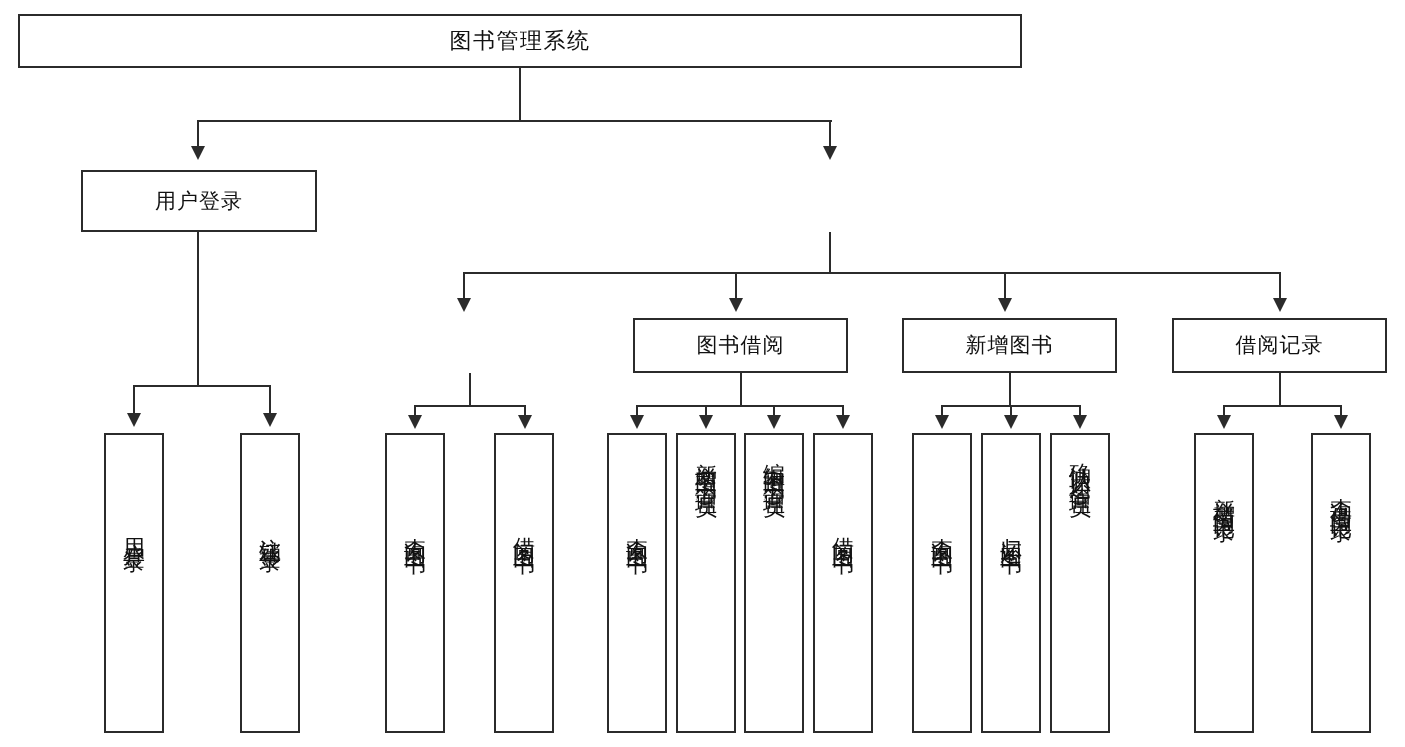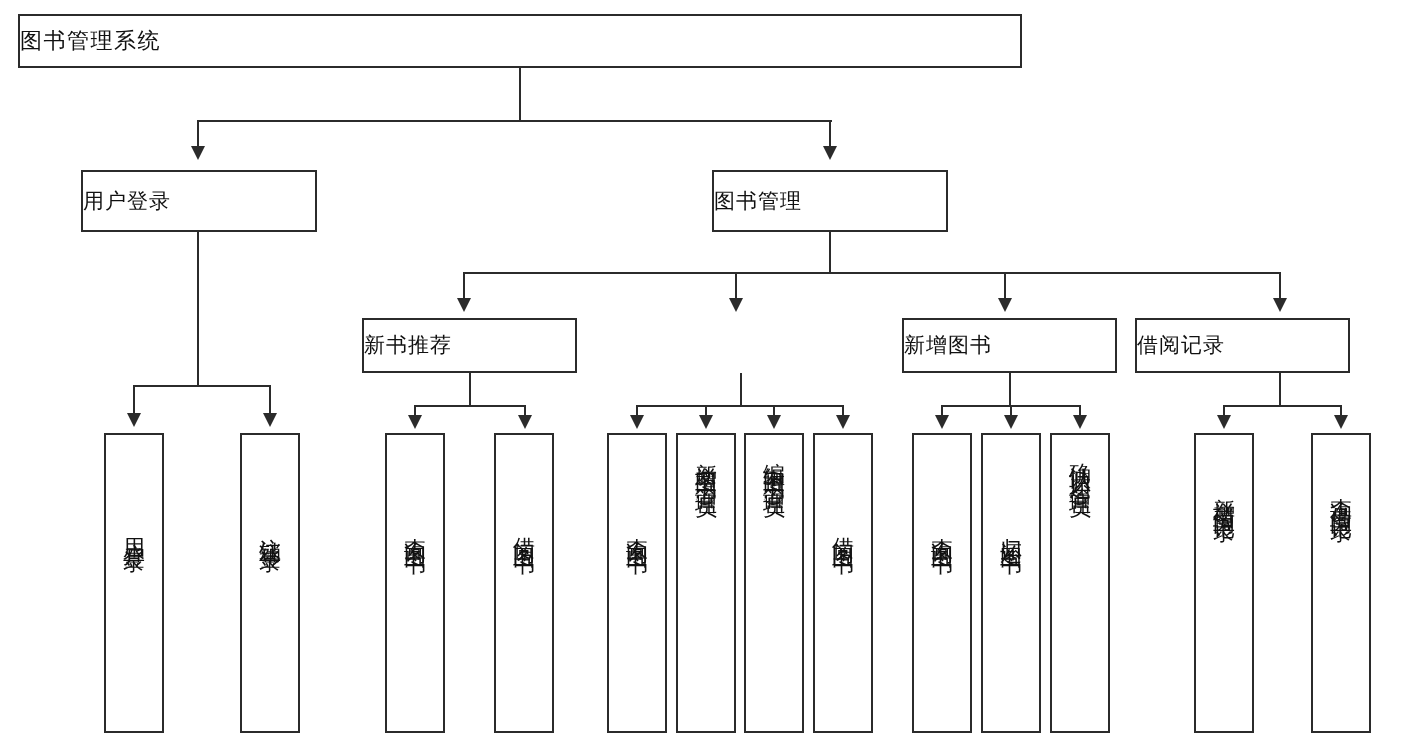--- a/index.html
+++ b/index.html
@@ -17,20 +17,21 @@
     overflow:hidden;
   }
   
   .node{
     position:absolute;
     box-sizing:border-box;
     background:#ffffff;
     border:2px solid #2b2b2b;
     display:flex;
     align-items:center;
+    justify-content:center;
     text-align:center;
     z-index:3;
   }
   .node .lbl{
     display:block;
     color:#111111;
     line-height:1.18;
     white-space:pre;
   }
   
@@ -96,49 +97,46 @@
   <div class="ln v" style="left:197px; top:120px; height:28px;"></div>
   <div class="arrow" style="left:191px; top:146px;"></div>
 
   <div class="ln v" style="left:829px; top:120px; height:28px;"></div>
   <div class="arrow" style="left:823px; top:146px;"></div>
 
   <div class="node h" style="left:81px; top:170px; width:236px; height:62px;">
     <span class="lbl">用户登录</span>
   </div>
 
-  <div class="node h" style="left:712px; top:170px; width:236px; height:62px;">
-    <span class="lbl">图书管理</span>
-  </div>
 
   <div class="ln v" style="left:197px; top:232px; height:153px;"></div>
   <div class="ln h" style="left:134px; top:385px; width:136px;"></div>
   <div class="ln v" style="left:133px; top:385px; height:30px;"></div>
   <div class="arrow" style="left:127px; top:413px;"></div>
   <div class="ln v" style="left:269px; top:385px; height:30px;"></div>
   <div class="arrow" style="left:263px; top:413px;"></div>
 
   <div class="ln v" style="left:829px; top:232px; height:40px;"></div>
   <div class="ln h" style="left:464px; top:272px; width:816px;"></div>
   <div class="ln v" style="left:463px; top:272px; height:28px;"></div>
   <div class="arrow" style="left:457px; top:298px;"></div>
   <div class="ln v" style="left:735px; top:272px; height:28px;"></div>
   <div class="arrow" style="left:729px; top:298px;"></div>
   <div class="ln v" style="left:1004px; top:272px; height:28px;"></div>
   <div class="arrow" style="left:998px; top:298px;"></div>
   <div class="ln v" style="left:1279px; top:272px; height:28px;"></div>
   <div class="arrow" style="left:1273px; top:298px;"></div>
 
-  <div class="node h" style="left:362px; top:318px; width:215px; height:55px;">
-    <span class="lbl">新书推荐</span>
+  <div class="node h" style="left:633px; top:318px; width:215px; height:55px;">
+    <span class="lbl">图书借阅</span>
   </div>
   <div class="node h" style="left:902px; top:318px; width:215px; height:55px;">
     <span class="lbl">新增图书</span>
   </div>
-  <div class="node h" style="left:1135px; top:318px; width:215px; height:55px;">
+  <div class="node h" style="left:1172px; top:318px; width:215px; height:55px;">
     <span class="lbl">借阅记录</span>
   </div>
 
   <div class="ln v" style="left:469px; top:373px; height:32px;"></div>
   <div class="ln h" style="left:415px; top:405px; width:110px;"></div>
   <div class="ln v" style="left:414px; top:405px; height:12px;"></div>
   <div class="arrow" style="left:408px; top:415px;"></div>
   <div class="ln v" style="left:524px; top:405px; height:12px;"></div>
   <div class="arrow" style="left:518px; top:415px;"></div>
 

